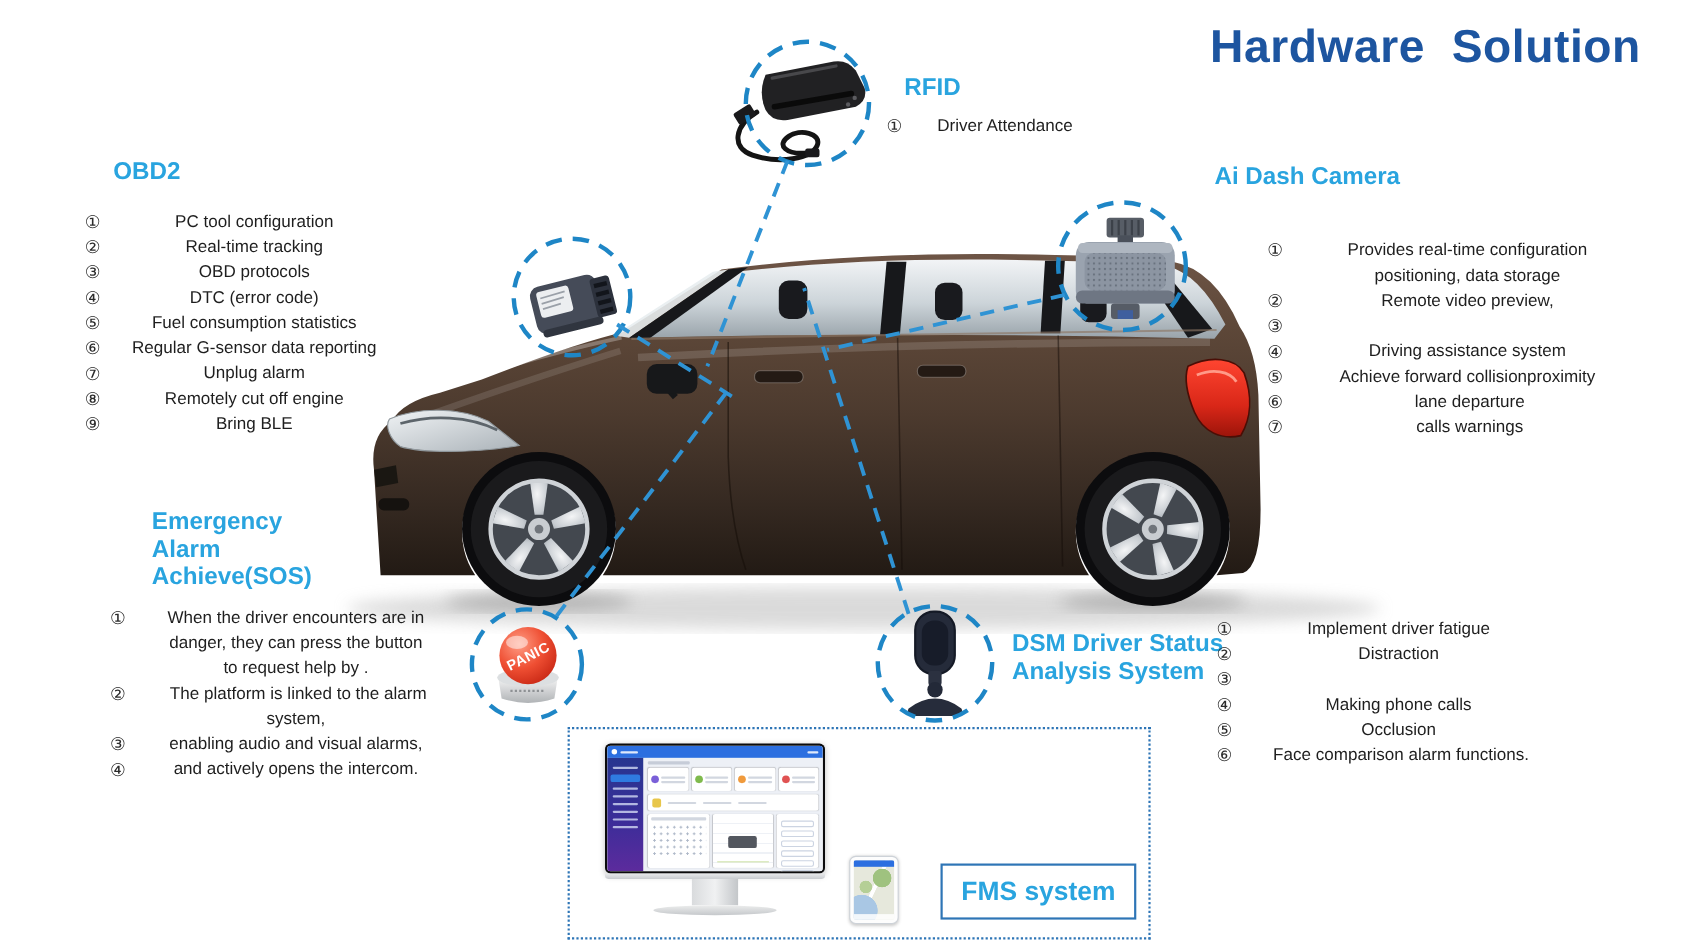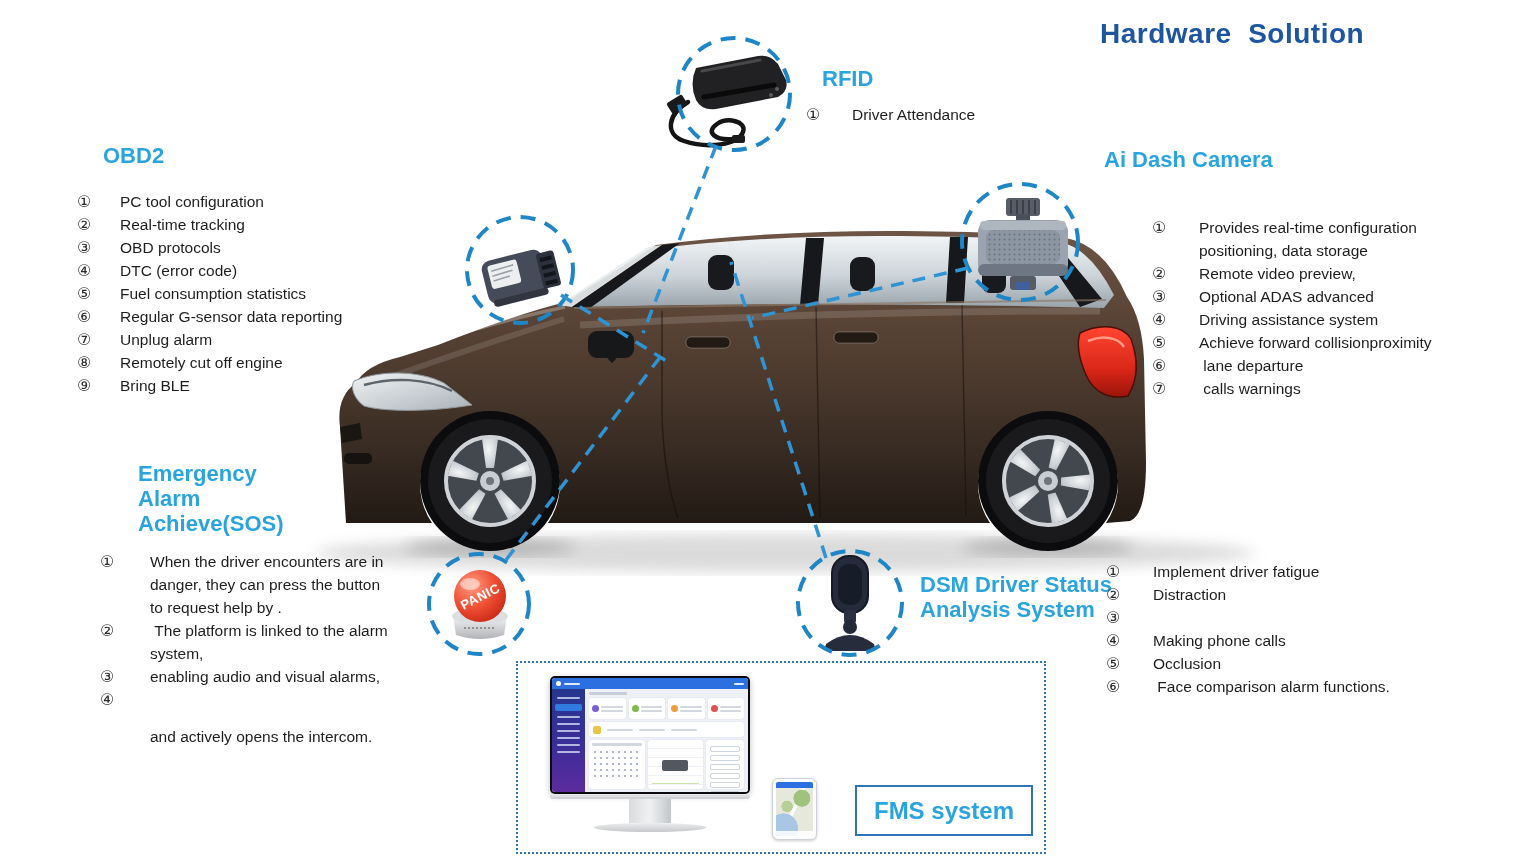--- a/index.html
+++ b/index.html
@@ -6,34 +6,34 @@
   body{
     width:1536px;height:864px;position:relative;overflow:hidden;
     background:#ffffff;
     font-family:"Liberation Sans", sans-serif;
     color:#1f1f1f;
   }
   .abs{position:absolute;}
   
   .main-title{
     left:1100px;top:18px;
-    font-size:28px;font-weight:bold;color:#1d55a0;
+    font-size:42px;font-weight:bold;color:#1d55a0;
     white-space:pre;letter-spacing:.5px;
   }
   .h-blue{
     font-size:22px;font-weight:bold;color:#29a4df;line-height:25px;
   }
   
   .nlist{font-size:15.5px;line-height:23px;color:#1e1e1e;}
   .nlist .li{display:flex;align-items:flex-start;}
   .nlist .marker{
     flex:none;font-family:"DejaVu Sans", sans-serif;
     font-size:16px;color:#2b2b2b;
   }
-  .nlist .txt{flex:1;white-space:pre-wrap;}
+  .nlist .txt{flex:1;white-space:pre-wrap;text-align:center;}
   
   svg{overflow:visible;display:block;}
   
   .fms-box{
     left:516px;top:661px;width:530px;height:193px;
     border:2px dotted #2e75b6;box-sizing:border-box;
   }
   .fms-label-box{
     left:855px;top:785px;width:178px;height:51px;
     border:2px solid #2e75b6;box-sizing:border-box;
@@ -352,21 +352,20 @@
       <span class="txt" style="max-width:270px;">Provides real-time configuration positioning, data storage</span>
     </div>
 
     <div class="li">
       <span class="marker" style="width:47px;">②</span>
       <span class="txt" style="max-width:270px;">Remote video preview,</span>
     </div>
 
     <div class="li">
       <span class="marker" style="width:47px;">③</span>
-      <span class="txt" style="max-width:270px;">Optional ADAS advanced</span>
     </div>
 
     <div class="li">
       <span class="marker" style="width:47px;">④</span>
       <span class="txt" style="max-width:270px;">Driving assistance system</span>
     </div>
 
     <div class="li">
       <span class="marker" style="width:47px;">⑤</span>
       <span class="txt" style="max-width:270px;">Achieve forward collisionproximity</span>
@@ -396,21 +395,21 @@
       <span class="txt" style="max-width:238px;"> The platform is linked to the alarm system,</span>
     </div>
 
     <div class="li">
       <span class="marker" style="width:50px;">③</span>
       <span class="txt" style="max-width:238px;">enabling audio and visual alarms,</span>
     </div>
 
     <div class="li">
       <span class="marker" style="width:50px;">④</span>
-      <span class="txt" style="max-width:238px;margin-top:37px;">and actively opens the intercom.</span>
+      <span class="txt" style="max-width:238px;">and actively opens the intercom.</span>
     </div>
   </div>
 
 <div class="abs h-blue" style="left:920px;top:572px;width:195px;">DSM Driver Status Analysis System</div>
 <div class="abs nlist" style="left:1106px;top:560px;">
 
     <div class="li">
       <span class="marker" style="width:47px;">①</span>
       <span class="txt" style="max-width:345px;">Implement driver fatigue</span>
     </div>

